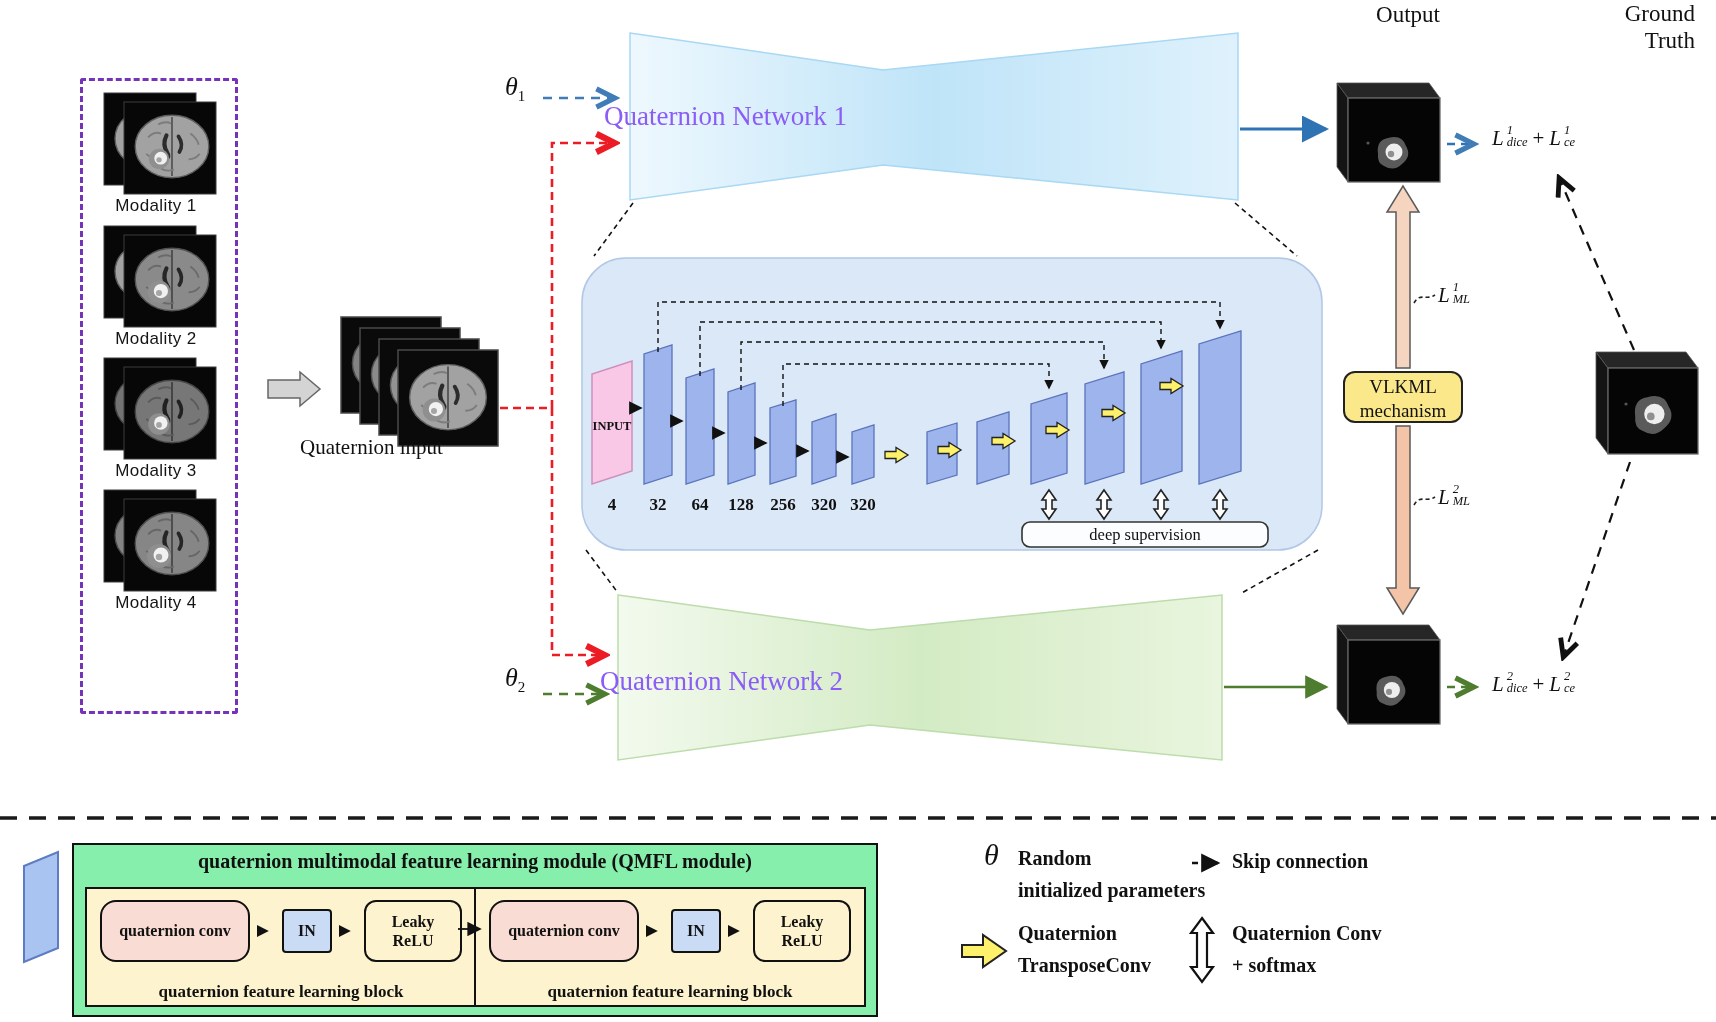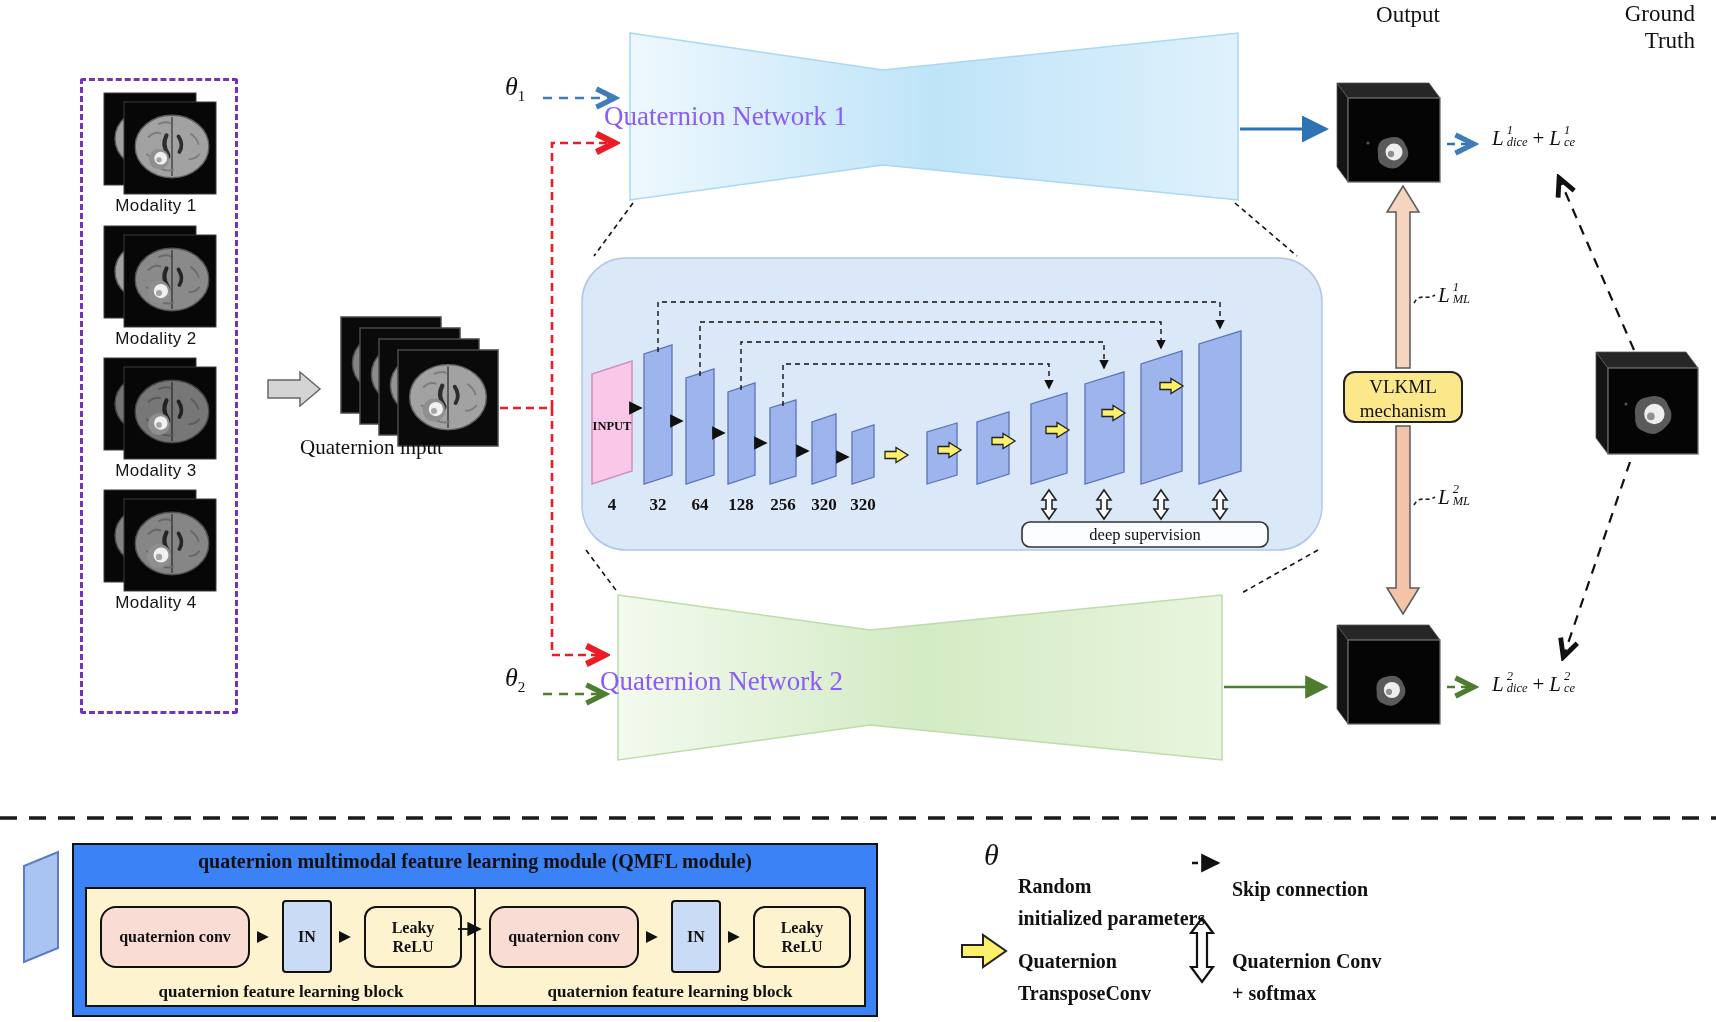--- a/index.html
+++ b/index.html
@@ -23,32 +23,32 @@
   .io-label{font-size:23px;text-align:right;}
 
   .loss{display:flex;align-items:flex-start;font-style:italic;font-size:21px;gap:3px;}
   .loss .scripts{display:inline-flex;flex-direction:column;font-size:12.5px;line-height:12px;
                  margin-top:-2px;font-style:italic;}
   .loss .op{font-style:normal;margin:0 2px;}
 
   .vlkml{left:1343px;top:371px;width:120px;height:52px;background:#fbe88b;border:2.5px solid #222;
          border-radius:12px;text-align:center;font-size:19px;line-height:24px;padding-top:2px;box-sizing:border-box;}
 
-  .qmfl-outer{left:72px;top:843px;width:806px;height:174px;background:#3b82f6;border:2.5px solid #111;box-sizing:border-box;padding-left:32px;}
+  .qmfl-outer{left:72px;top:843px;width:806px;height:174px;background:#86efac;border:2.5px solid #111;box-sizing:border-box;padding-left:32px;}
   .qmfl-title{left:0;top:5px;width:100%;text-align:center;font-size:20px;font-weight:bold;}
   .qfl-block{top:42px;width:392px;height:120px;background:#fdf3cf;border:2.5px solid #111;box-sizing:border-box;}
   .qfl-row{position:absolute;left:0;right:0;top:11px;display:flex;justify-content:center;align-items:center;gap:7px;}
   .mini-box{display:flex;align-items:center;justify-content:center;border:2px solid #111;
             font-weight:bold;font-size:16px;box-sizing:border-box;text-align:center;}
   .conv-box{width:150px;height:62px;border-radius:16px;background:#f9dcd3;}
-  .in-box{width:50px;height:73px;border-radius:4px;background:#cadcf5;}
+  .in-box{width:50px;height:44px;border-radius:4px;background:#cadcf5;}
   .relu-box{width:98px;height:62px;border-radius:12px;background:#fdf3cf;line-height:19px;}
   .qfl-label{position:absolute;bottom:3px;left:0;width:100%;text-align:center;font-size:17px;font-weight:bold;}
 
-  .legend-text{font-size:20px;font-weight:bold;margin-top:28px;}
+  .legend-text{font-size:20px;font-weight:bold;}
   .legend-theta{font-style:italic;font-size:30px;}
 </style>
 </head>
 <body>
 
 <div id="stage">
 
   <svg id="overlay" width="1716" height="1022" viewBox="0 0 1716 1022">
     <defs>
       <linearGradient id="gn1" x1="0" y1="0" x2="1" y2="0">

